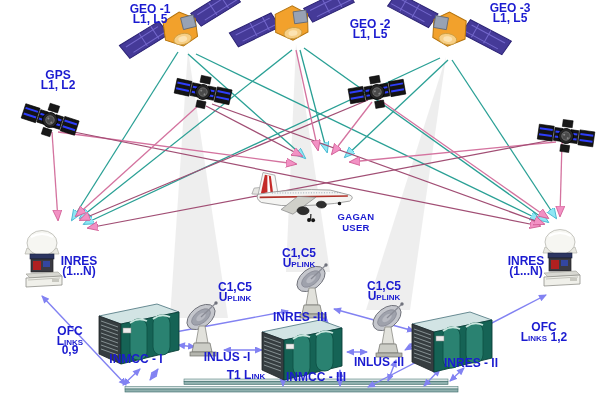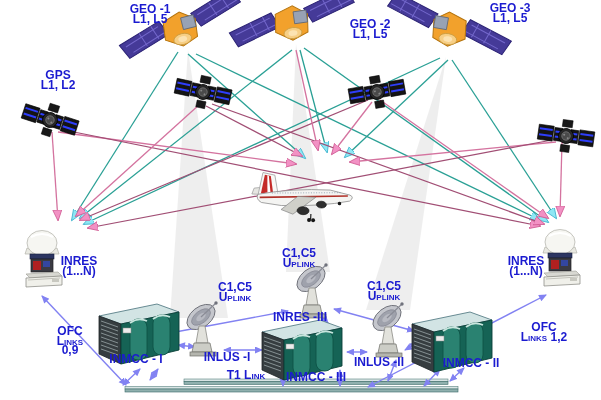--- a/index.html
+++ b/index.html
@@ -228,20 +228,24 @@
   <div>L1, L5</div>
 </div>
 <div class="lbl" style="left:487px;top:4px;width:46px">
   <div>GEO -3</div>
   <div>L1, L5</div>
 </div>
 <div class="lbl" style="left:36px;top:71px;width:44px">
   <div>GPS</div>
   <div>L1, L2</div>
 </div>
+<div class="lbl big" style="left:330px;top:211px;width:52px">
+  <div>GAGAN</div>
+  <div>USER</div>
+</div>
 <div class="lbl left" style="left:58px;top:257px;width:42px">
   <div>INRES</div>
   <div>(1...N)</div>
 </div>
 <div class="lbl left" style="left:505px;top:257px;width:42px">
   <div>INRES</div>
   <div>(1...N)</div>
 </div>
 <div class="lbl left sc" style="left:50px;top:327px;width:40px">
   <div>OFC</div>
@@ -262,16 +266,16 @@
 </div>
 <div class="lbl sc" style="left:362px;top:282px;width:44px">
   <div>C1,C5</div>
   <div>Uplink</div>
 </div>
 <div class="lbl" style="left:202px;top:353px;width:50px">INLUS -I</div>
 <div class="lbl" style="left:273px;top:313px;width:54px">INRES -III</div>
 <div class="lbl" style="left:353px;top:358px;width:52px">INLUS -II</div>
 <div class="lbl" style="left:108px;top:355px;width:56px">INMCC - I</div>
 <div class="lbl" style="left:286px;top:373px;width:60px">INMCC - III</div>
-<div class="lbl" style="left:442px;top:359px;width:58px">INMCC - II</div>
+<div class="lbl" style="left:442px;top:359px;width:58px">INRES - II</div>
 <div class="lbl sc" style="left:224px;top:371px;width:44px">T1 Link</div>
 
 </div>
 
 </body></html>

